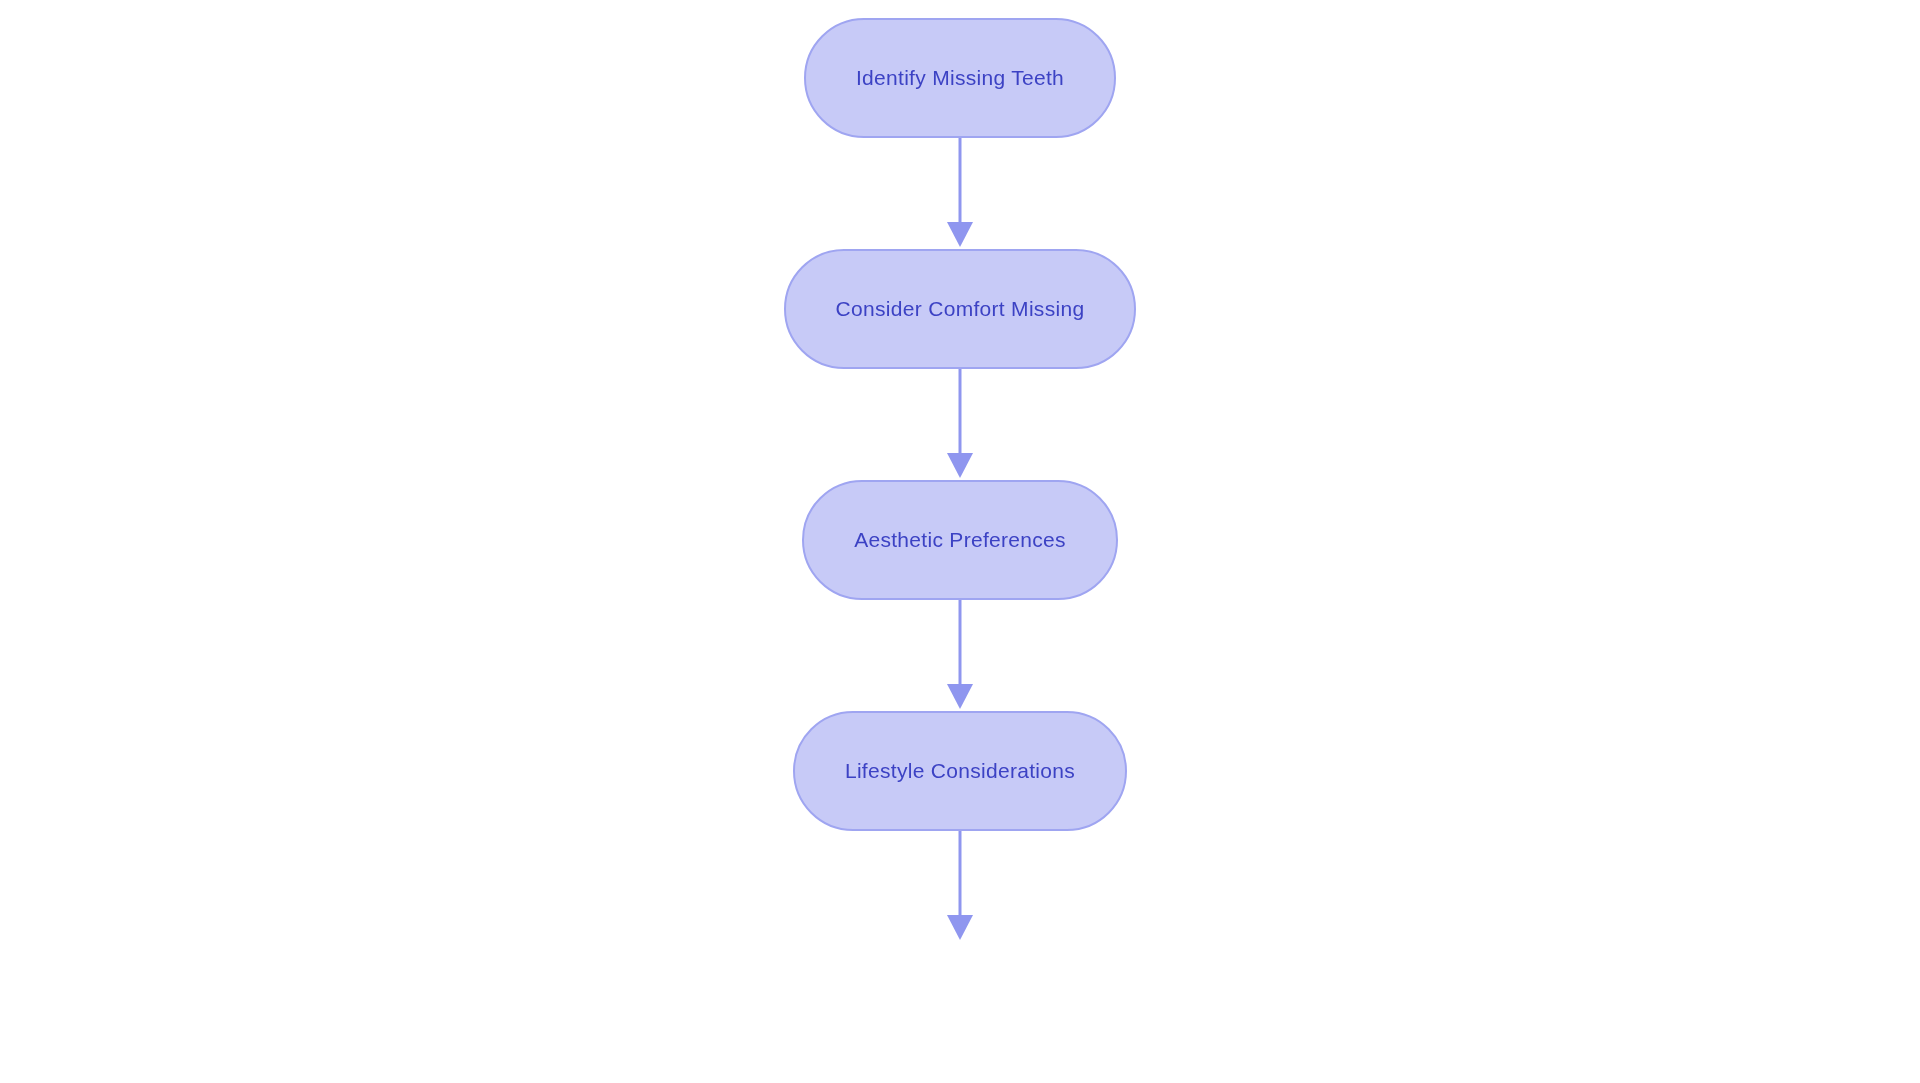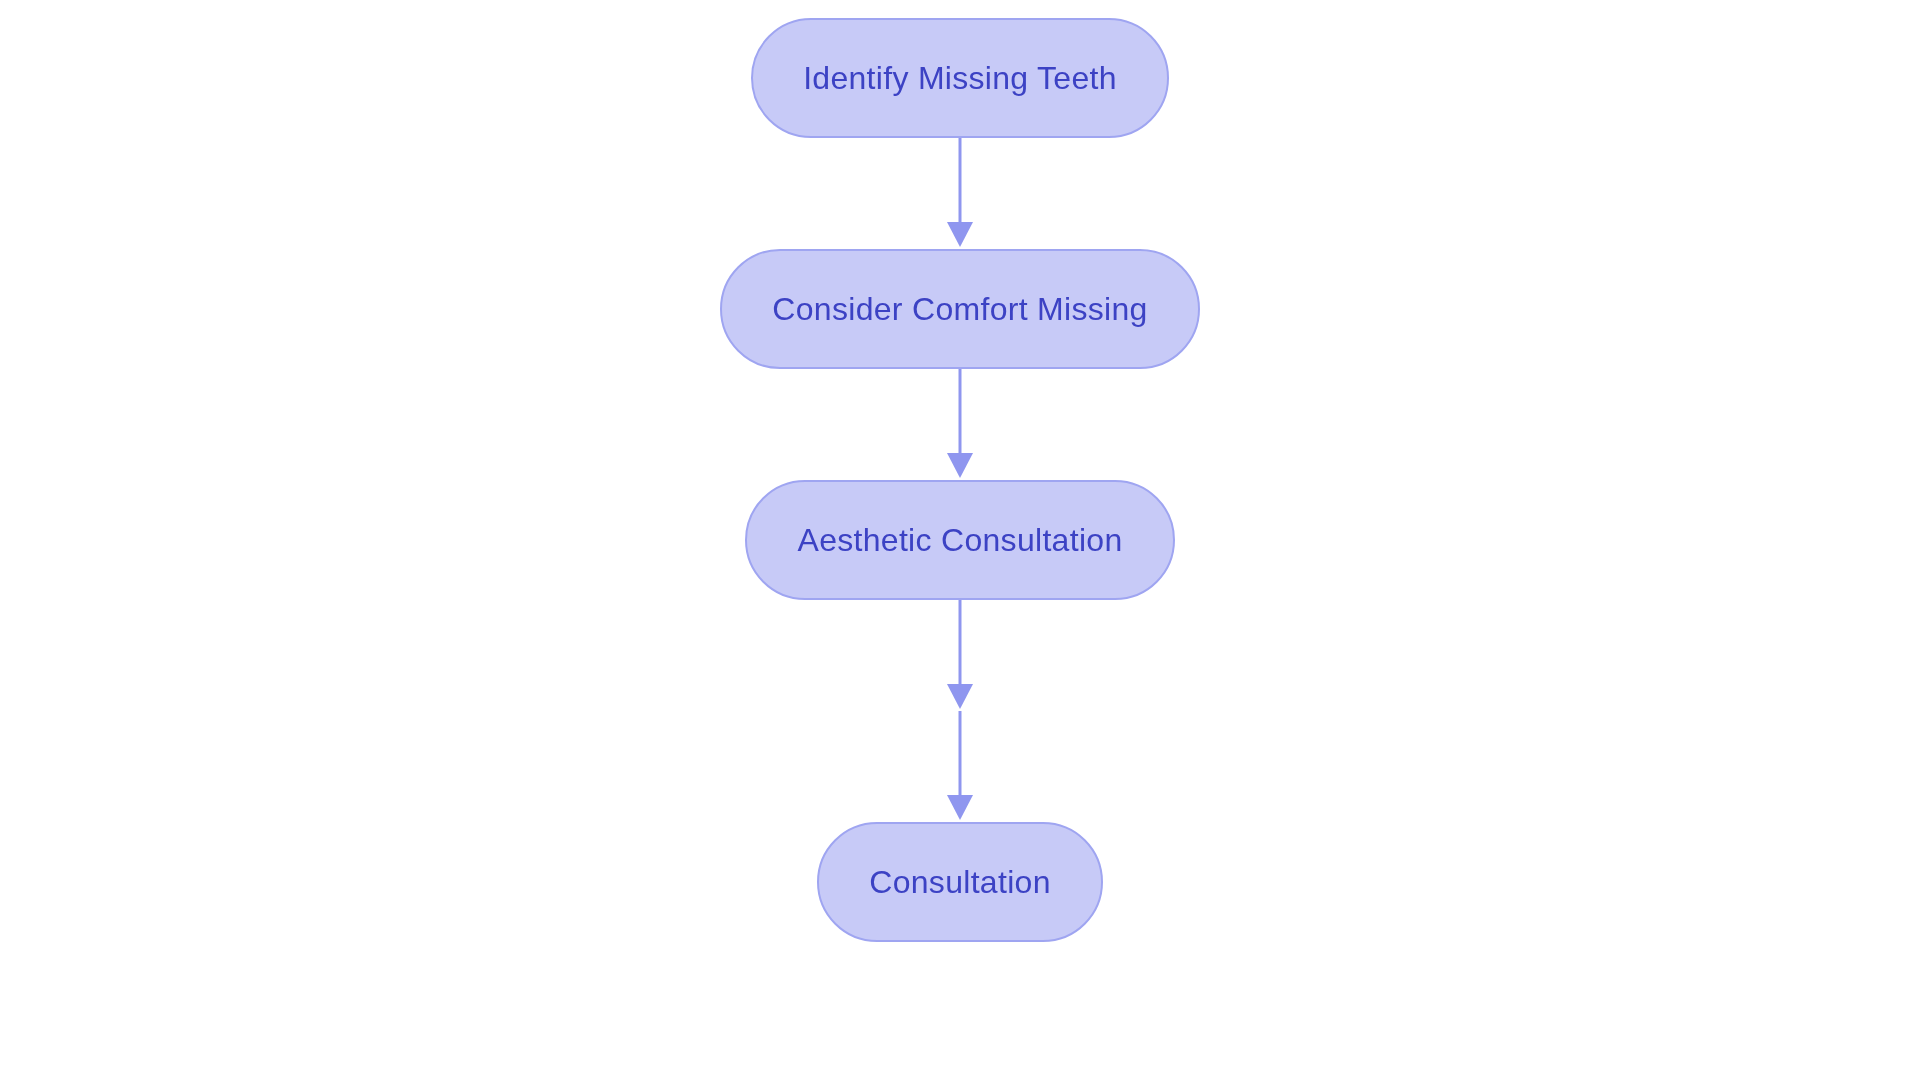--- a/index.html
+++ b/index.html
@@ -29,21 +29,21 @@
     height: 120px;
     min-height: 120px;
     padding: 0 50px;
     border-radius: 60px;
     background: var(--node-fill);
     border: 2px solid var(--node-border);
     display: flex;
     align-items: center;
     justify-content: center;
     color: var(--node-text);
-    font-size: 32px;
+    font-size: 21px;
     font-weight: 400;
     letter-spacing: 0.3px;
     white-space: nowrap;
   }
   .flow-arrow {
     width: 30px;
     height: 111px;
     display: block;
     flex: 0 0 auto;
   }
@@ -60,28 +60,28 @@
     <polygon points="2,84 28,84 15,109" fill="var(--arrow)"></polygon>
   </svg>
 
   <div class="flow-node">Consider Comfort Missing</div>
 
   <svg class="flow-arrow" viewBox="0 0 30 111" aria-hidden="true">
     <line x1="15" y1="0" x2="15" y2="85" stroke="var(--arrow)" stroke-width="3"></line>
     <polygon points="2,84 28,84 15,109" fill="var(--arrow)"></polygon>
   </svg>
 
-  <div class="flow-node">Aesthetic Consultation</div>
+  <div class="flow-node">Aesthetic Preferences</div>
+
+  <svg class="flow-arrow" viewBox="0 0 30 111" aria-hidden="true">
+    <line x1="15" y1="0" x2="15" y2="85" stroke="var(--arrow)" stroke-width="3"></line>
+    <polygon points="2,84 28,84 15,109" fill="var(--arrow)"></polygon>
+  </svg>
+
+  <div class="flow-node">Lifestyle Considerations</div>
 
   <svg class="flow-arrow" viewBox="0 0 30 111" aria-hidden="true">
     <line x1="15" y1="0" x2="15" y2="85" stroke="var(--arrow)" stroke-width="3"></line>
     <polygon points="2,84 28,84 15,109" fill="var(--arrow)"></polygon>
   </svg>
 
 
-  <svg class="flow-arrow" viewBox="0 0 30 111" aria-hidden="true">
-    <line x1="15" y1="0" x2="15" y2="85" stroke="var(--arrow)" stroke-width="3"></line>
-    <polygon points="2,84 28,84 15,109" fill="var(--arrow)"></polygon>
-  </svg>
-
-  <div class="flow-node">Consultation</div>
-
 </div>
 
 </body></html>

